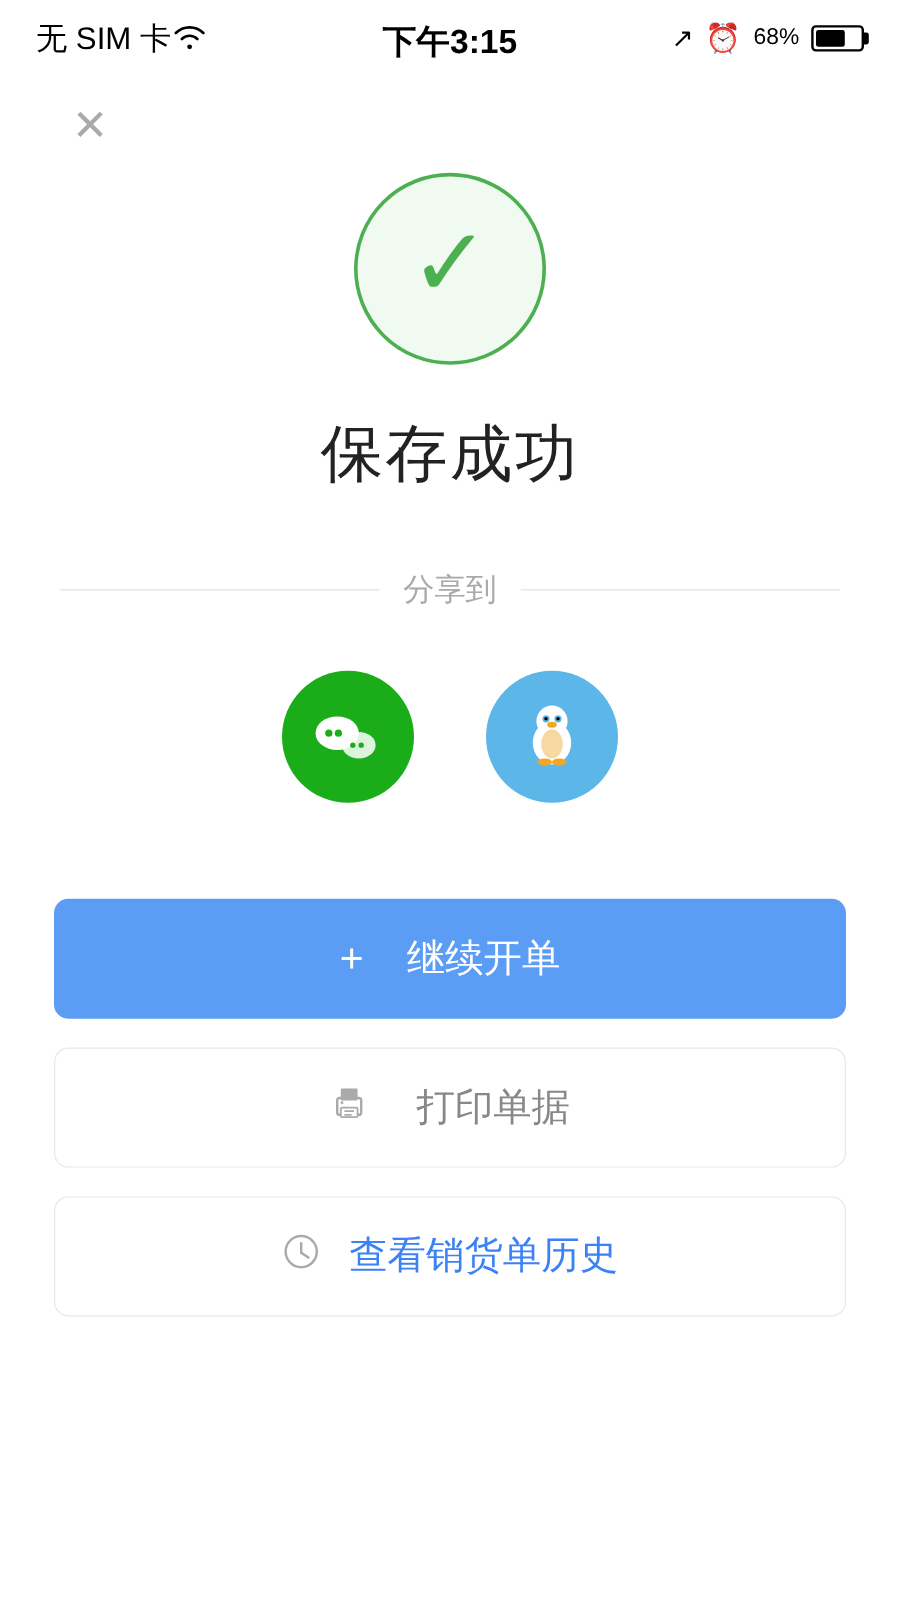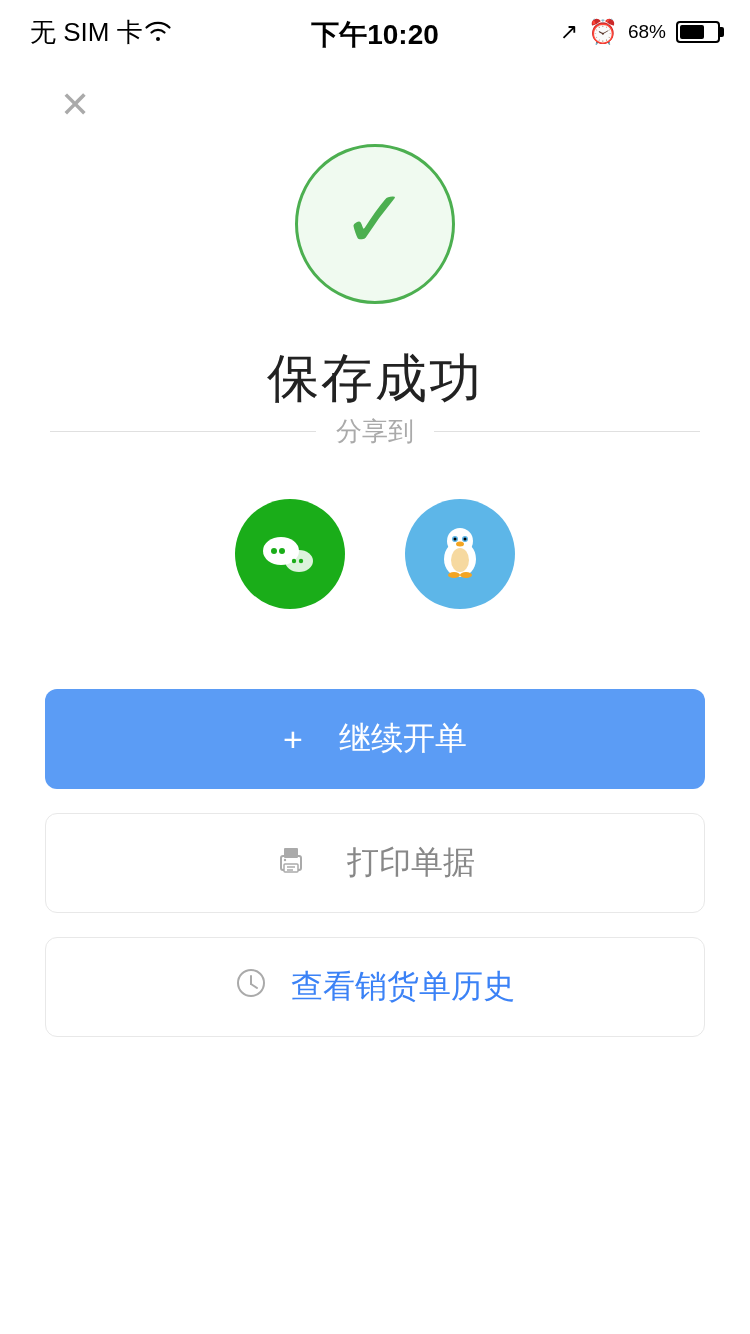--- a/index.html
+++ b/index.html
@@ -120,20 +120,21 @@
       color: #4CAF50;
       line-height: 1;
       margin-top: -8px;
     }
 
     
     .success-title {
       font-size: 52px;
       font-weight: 400;
       color: #222;
+      margin-bottom: 60px;
       letter-spacing: 2px;
     }
 
     
     .share-divider {
       width: 650px;
       display: flex;
       align-items: center;
       gap: 20px;
       margin-bottom: 50px;
@@ -217,21 +218,21 @@
 
     <span>
       <svg width="30" height="22" viewBox="0 0 30 22" fill="none" xmlns="http://www.w3.org/2000/svg">
         <path d="M15 18a2 2 0 1 1 0 4 2 2 0 0 1 0-4z" fill="#000"></path>
         <path d="M8.5 13.5C10.2 11.8 12.5 10.8 15 10.8s4.8 1 6.5 2.7" stroke="#000" stroke-width="2.2" stroke-linecap="round" fill="none"></path>
         <path d="M3.5 8.5C6.5 5.5 10.5 3.8 15 3.8s8.5 1.7 11.5 4.7" stroke="#000" stroke-width="2.2" stroke-linecap="round" fill="none"></path>
         <path d="M0.5 4C4.3 0.5 9.4-1 15 1s10.7 3.5 14.5 7" stroke="#000" stroke-width="2.2" stroke-linecap="round" fill="none" opacity="0"></path>
       </svg>
     </span>
   </div>
-  <div class="status-center">下午10:20</div>
+  <div class="status-center">下午3:15</div>
   <div class="status-right">
 
     <span style="font-size:22px;">↗</span>
 
     <span style="font-size:24px;">⏰</span>
     <span style="font-size:19px;">68%</span>
     <div class="battery-body">
       <div class="battery-fill"></div>
     </div>
   </div>

